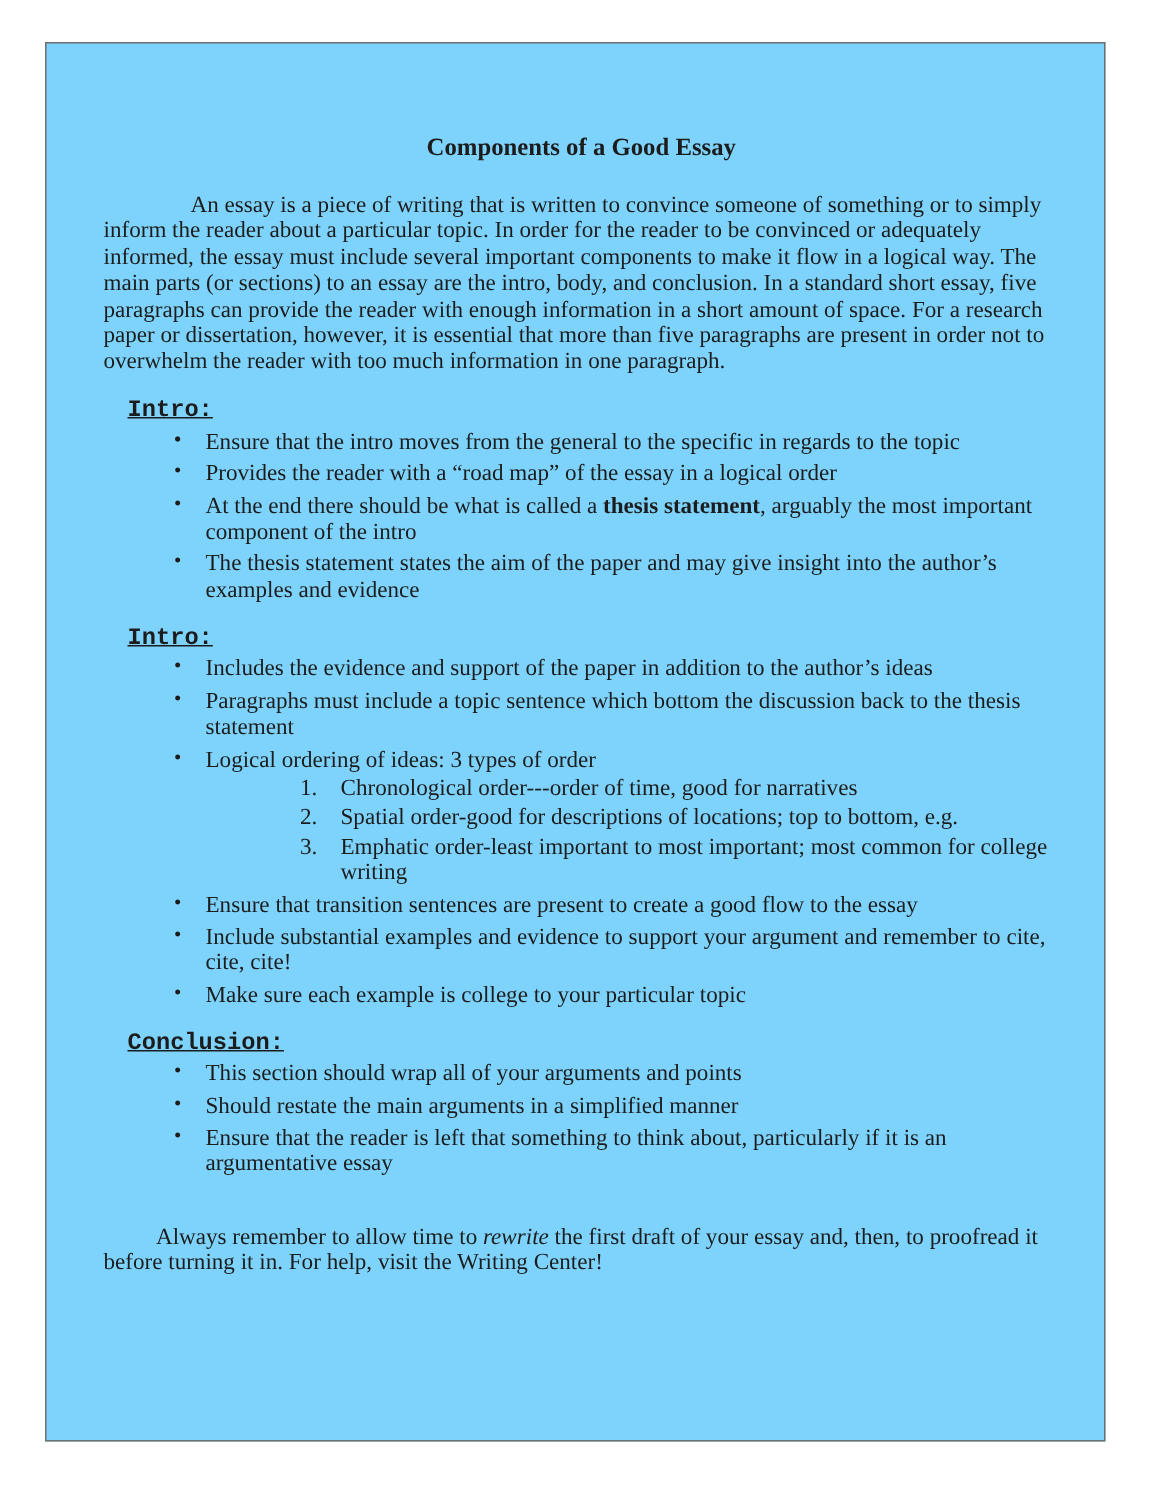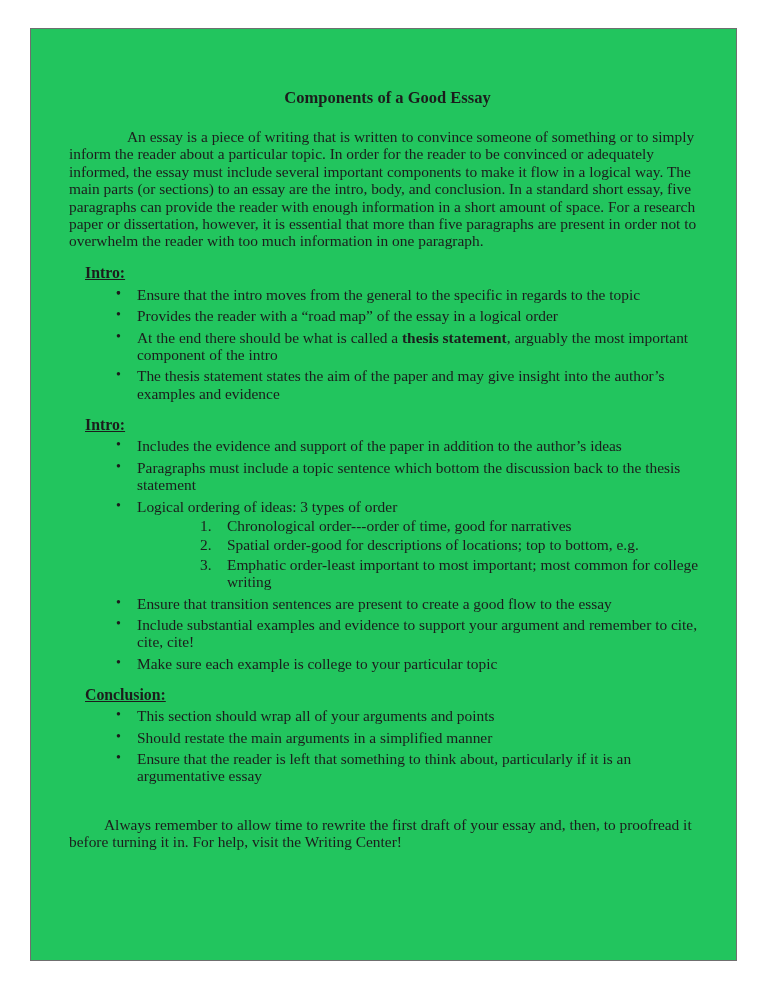--- a/index.html
+++ b/index.html
@@ -9,21 +9,21 @@
     background: #ffffff;
     font-family: "Liberation Serif", "DejaVu Serif", serif;
     color: #1c1c1c;
     -webkit-font-smoothing: antialiased;
   }
   .page {
     position: absolute;
     left: 30px; top: 28px;
     width: 707px; height: 933px;
     border: 1px solid #6f6f6f;
-    background: #22c55e;
+    background: #7dd3fc;
     box-sizing: border-box;
   }
   .content {
     position: absolute;
     left: 38px; top: 59px;
     width: 637px;
     font-size: 15.4px;
     line-height: 17.4px;
   }
   .doc-title {
@@ -37,20 +37,21 @@
     margin: 0 0 14px 0;
     text-indent: 58px;
   }
   .section { margin-top: 14px; }
   .section-heading {
     font-weight: bold;
     text-decoration: underline;
     font-size: 15.8px;
     margin: 0 0 3px 16px;
     line-height: 18px;
+    font-family: Liberation Mono, monospace;
   }
   ul.bullet-list { list-style: none; margin: 0; padding: 0; }
   li.bullet-item {
     position: relative;
     padding-left: 68px;
     margin-bottom: 4px;
   }
   .bullet-marker {
     position: absolute;
     left: 47px; top: -1px;
@@ -61,21 +62,21 @@
     position: relative;
     padding-left: 90px;
     margin-bottom: 2px;
   }
   .number-marker { position: absolute; left: 63px; top: 0; }
   .closing-para {
     margin-top: 31px;
     text-indent: 35px;
   }
   .bold-run { font-weight: bold; }
-  .italic-run { }
+  .italic-run { font-style: italic; }
 </style>
 </head>
 <body>
 
 <div class="page">
   <div class="content">
     <div class="doc-title">Components of a Good Essay</div>
 
     <p class="opening-para">An essay is a piece of writing that is written to convince someone of something or to simply inform the reader about a particular topic. In order for the reader to be convinced or adequately informed, the essay must include several important components to make it flow in a logical way. The main parts (or sections) to an essay are the intro, body, and conclusion. In a standard short essay, five paragraphs can provide the reader with enough information in a short amount of space. For a research paper or dissertation, however, it is essential that more than five paragraphs are present in order not to overwhelm the reader with too much information in one paragraph.</p>
 

